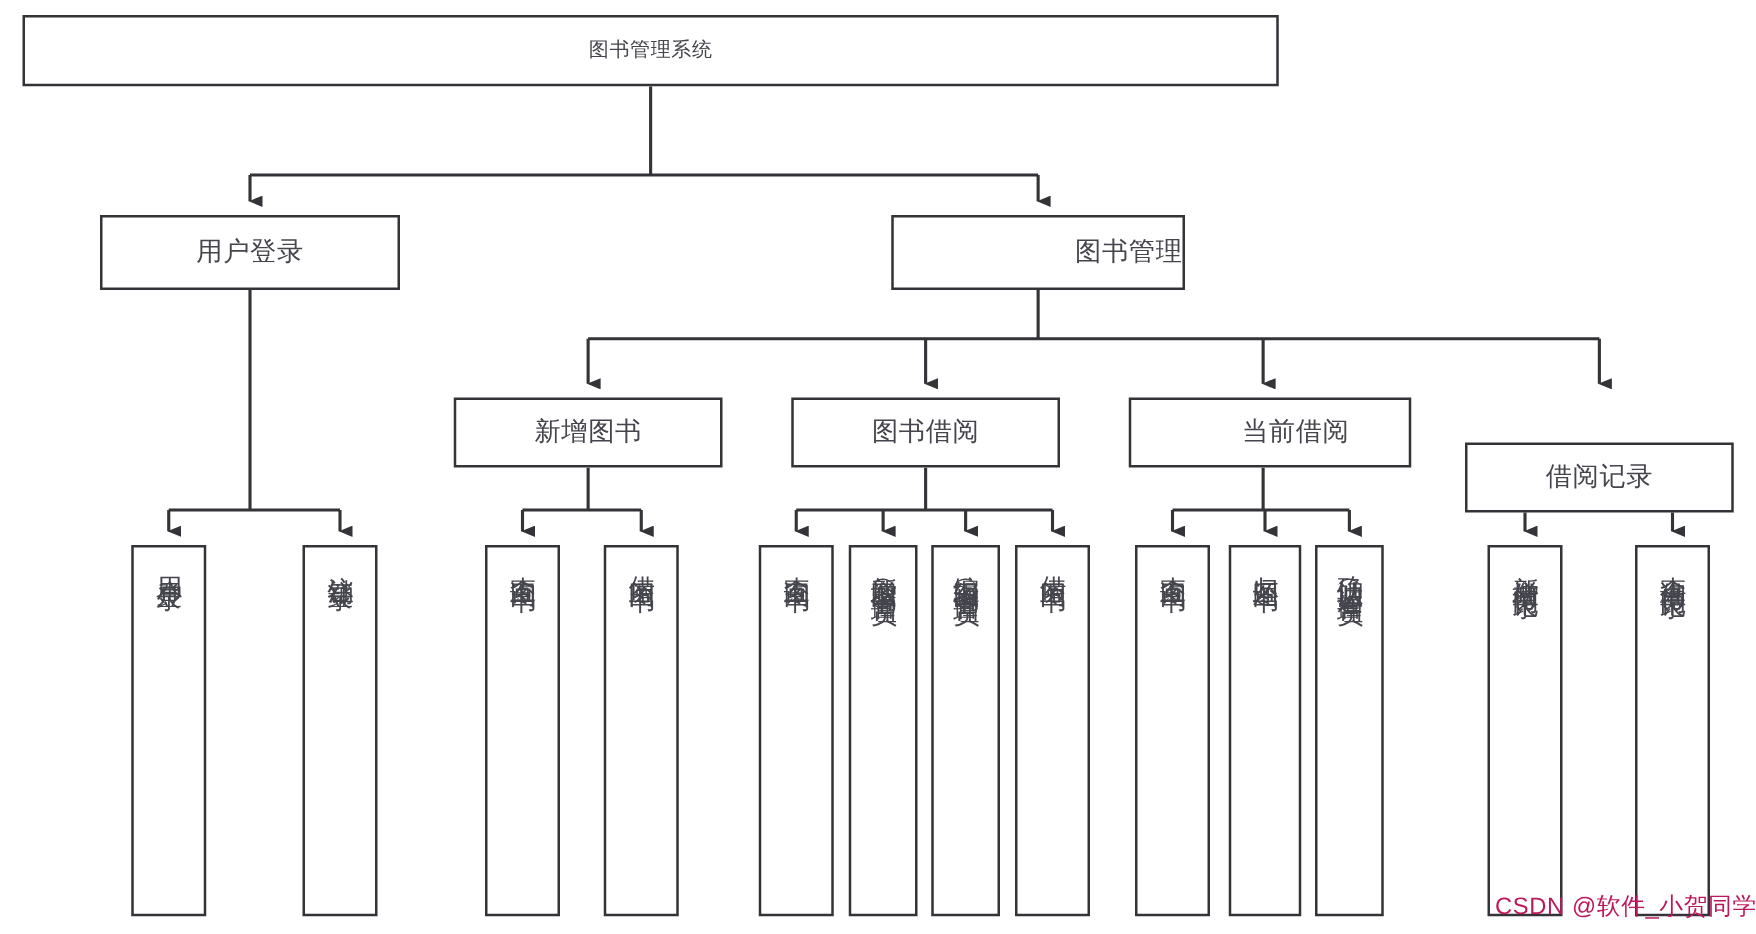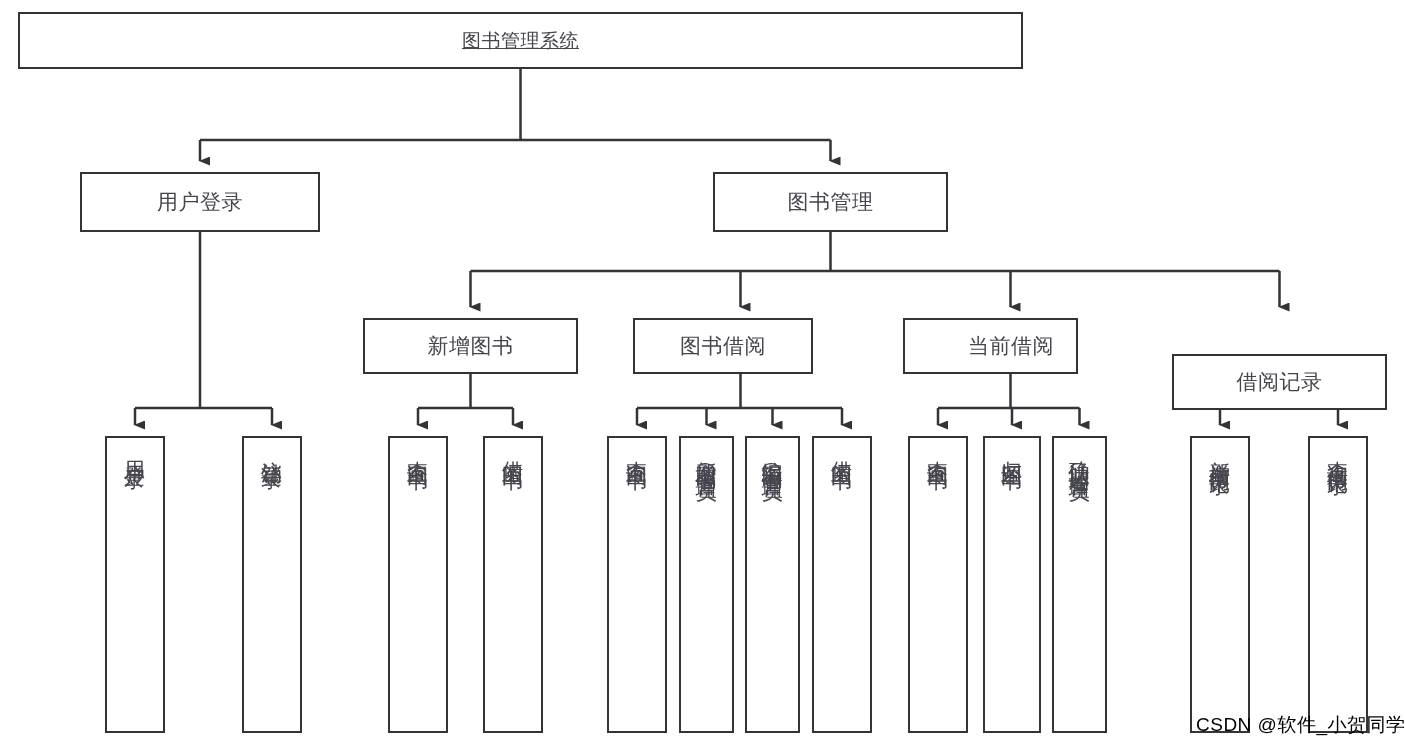--- a/index.html
+++ b/index.html
@@ -53,24 +53,24 @@
     justify-content: center;
     padding-top: 6px;
   }
   .node.vertical .node-label {
     writing-mode: vertical-rl;
     text-orientation: upright;
     font-size: 21px;
     letter-spacing: 3px;
     line-height: 1;
   }
-  .node.root .node-label { font-size: 19px; text-decoration: underline; }
+  .node.root .node-label { font-size: 16px; }
   .watermark {
     position: absolute;
-    color: #000000;
+    color: #be185d;
     font-size: 19px;
     letter-spacing: 0.5px;
     white-space: nowrap;
     user-select: none;
   }
 </style>
 </head>
 <body>
 
 <div id="diagram-root">
@@ -118,30 +118,30 @@
       </g>
   </svg>
 
   <div id="node-layer">
       <div class="node horizontal root" style="left: 18px; top: 12px; width: 1005px; height: 57px;">
         <span class="node-label">图书管理系统</span>
       </div>
       <div class="node horizontal" style="left: 80px; top: 172px; width: 240px; height: 60px;">
         <span class="node-label">用户登录</span>
       </div>
-      <div class="node horizontal" style="left: 713px; top: 172px; width: 235px; height: 60px;">
+      <div class="node horizontal" style="left: 713px; top: 172px; width: 235px; height: 60px; justify-content: flex-end;">
         <span class="node-label">图书管理</span>
       </div>
       <div class="node horizontal" style="left: 363px; top: 318px; width: 215px; height: 56px;">
         <span class="node-label">新增图书</span>
       </div>
-      <div class="node horizontal" style="left: 633px; top: 318px; width: 180px; height: 56px;">
+      <div class="node horizontal" style="left: 633px; top: 318px; width: 215px; height: 56px;">
         <span class="node-label">图书借阅</span>
       </div>
-      <div class="node horizontal" style="left: 903px; top: 318px; width: 175px; height: 56px; padding-left: 41px;">
+      <div class="node horizontal" style="left: 903px; top: 318px; width: 226px; height: 56px; padding-left: 41px;">
         <span class="node-label">当前借阅</span>
       </div>
       <div class="node horizontal" style="left: 1172px; top: 318px; width: 215px; height: 56px; margin-top: 36px;">
         <span class="node-label">借阅记录</span>
       </div>
       <div class="node vertical" style="left: 105px; top: 436px; width: 60px; height: 297px;">
         <span class="node-label">用户登录</span>
       </div>
       <div class="node vertical" style="left: 242px; top: 436px; width: 60px; height: 297px;">
         <span class="node-label">注销登录</span>

